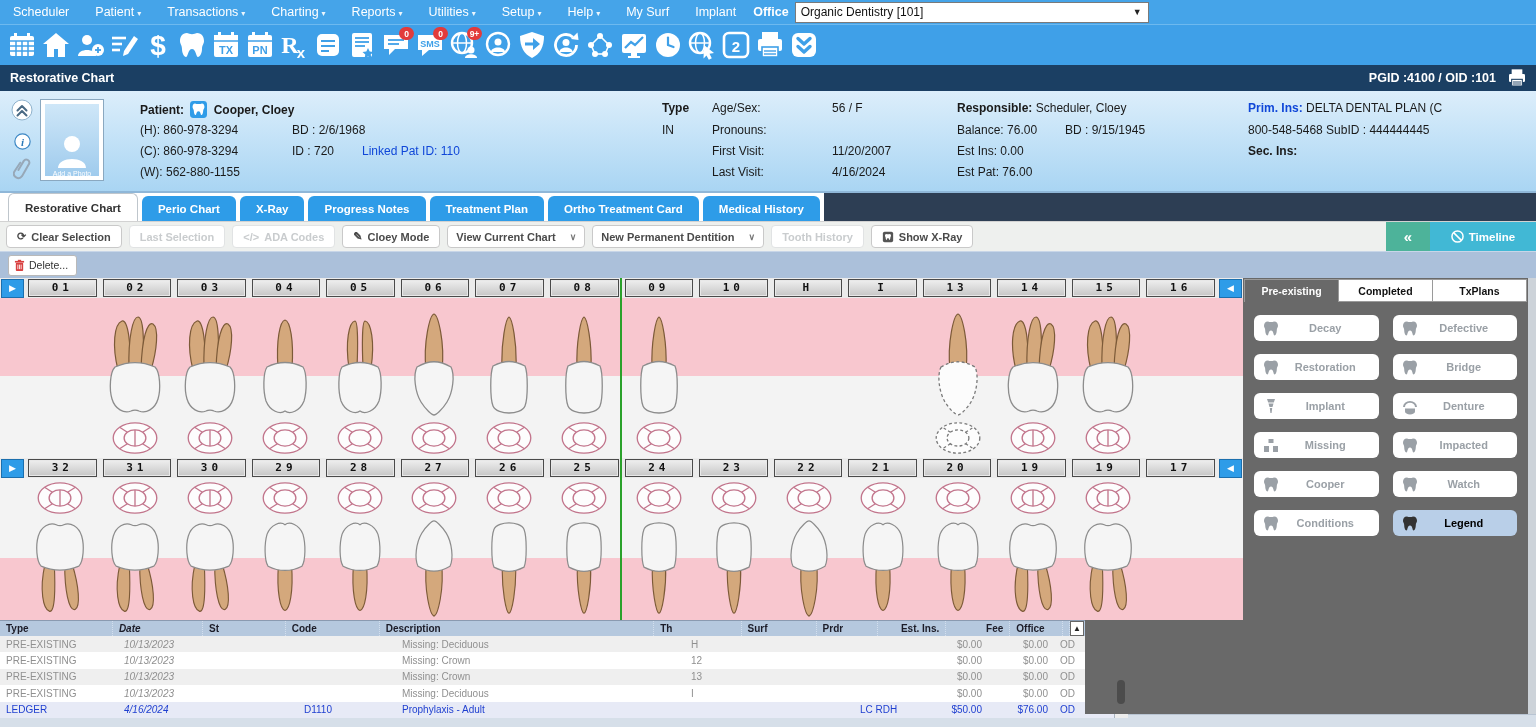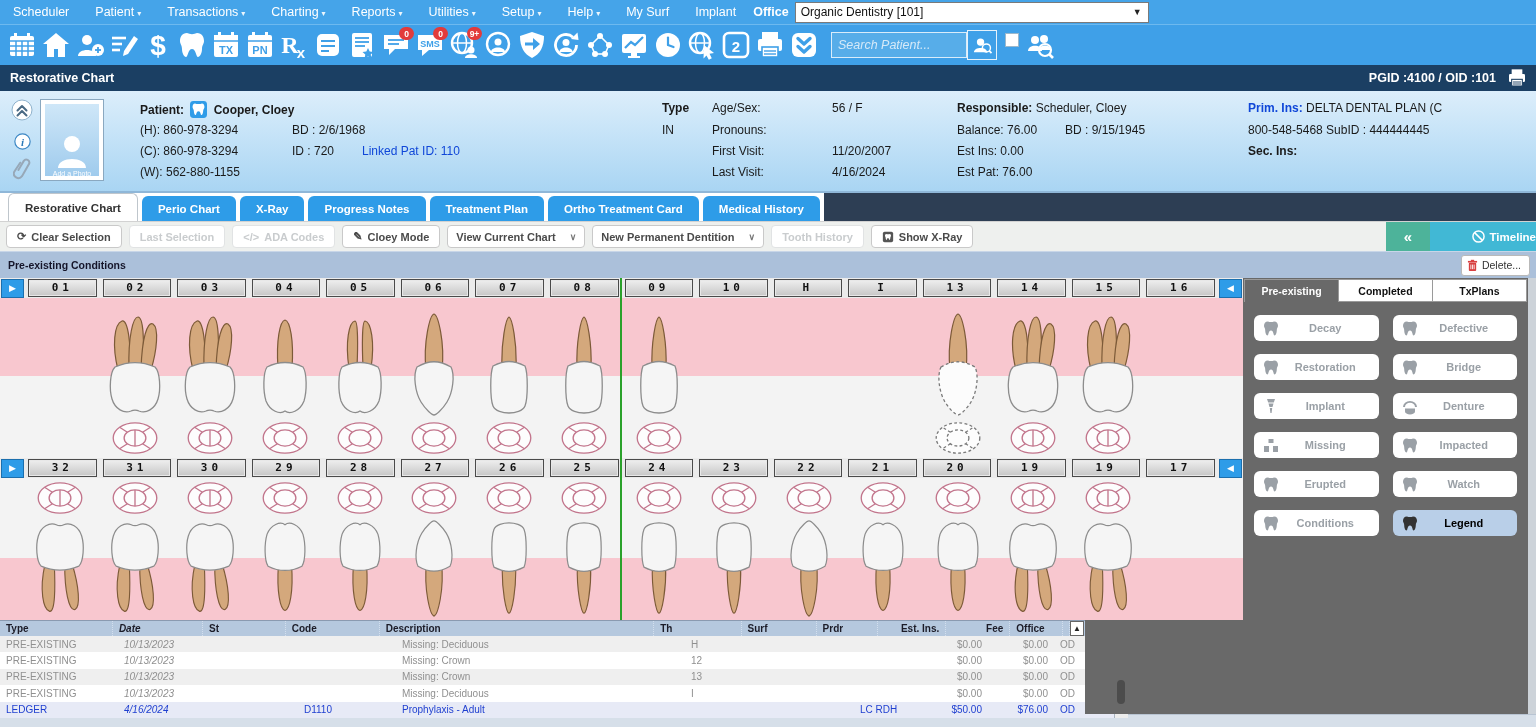--- a/index.html
+++ b/index.html
@@ -65,21 +65,21 @@
   .cbtn.disabled{color:#c9ccce;border-color:#e1e3e4;}
   .cbtn .ic{margin-right:5px;font-size:11px;}
   .csel{height:21px;background:#fff;border:1px solid #c9c9c9;border-radius:4px;display:flex;
         align-items:center;padding:0 8px;margin-right:7px;font-size:11px;font-weight:bold;
         color:#4a4a4a;cursor:pointer;white-space:nowrap;}
   .csel .scaret{margin-left:14px;font-size:9px;color:#777;}
   .ct-sp{flex:1;}
   .collapse-btn{width:44px;height:100%;background:#4db39a;color:#fff;display:flex;
                 align-items:center;justify-content:center;font-size:15px;font-weight:bold;cursor:pointer;}
   .timeline-btn{width:106px;height:100%;background:#41b8d5;color:#fff;display:flex;
-                align-items:center;justify-content:flex-end;font-size:11.5px;font-weight:bold;
+                align-items:center;justify-content:center;font-size:11.5px;font-weight:bold;
                 cursor:pointer;gap:5px;}
   
   .condbar{height:26px;background:#abc0da;display:flex;align-items:center;padding:0 6px 0 8px;
            flex:none;border-top:1px solid #c8d6e8;}
   .condbar .lbl{font-size:10.5px;font-weight:bold;color:#15152a;flex:1;}
   .del-btn{height:19px;background:#fff;border:1px solid #b9b9b9;border-radius:3px;display:flex;
            align-items:center;padding:0 8px 0 5px;font-size:10.5px;color:#333;cursor:pointer;gap:4px;}
   
   .main{flex:1;display:flex;min-height:0;}
   .chartcol{width:1243px;flex:none;display:flex;flex-direction:column;background:#ebebeb;position:relative;}
@@ -377,42 +377,20 @@
         <div class="ibtn">
           <svg width="30" height="30" viewBox="0 0 30 30">
             <rect x="3" y="3" width="24" height="24" rx="6" fill="#fff"></rect>
             <g fill="none" stroke="#3fa0e8" stroke-width="3.4" stroke-linecap="round" stroke-linejoin="round">
               <polyline points="9,8.5 15,14 21,8.5"></polyline>
               <polyline points="9,16.5 15,22 21,16.5"></polyline>
             </g>
           </svg>
         </div>
       </div>
-    <div class="search-wrap">
-      <input class="search-input" placeholder="Search Patient..." style="">
-      <div class="psearch-btn">
-        <svg width="22" height="22" viewBox="0 0 30 30">
-          <circle cx="13" cy="11" r="5" fill="#fff"></circle>
-          <path d="M4,25 C4,17 22,17 22,25 Z" fill="#fff"></path>
-          <circle cx="21" cy="19" r="5.5" fill="none" stroke="#fff" stroke-width="2"></circle>
-          <line x1="25" y1="23" x2="28" y2="26" stroke="#fff" stroke-width="2.4"></line>
-        </svg>
-      </div>
-      <div class="mini-check"></div>
-      <div>
-        <svg width="30" height="30" viewBox="0 0 30 30">
-          <circle cx="10" cy="10" r="4" fill="#fff"></circle>
-          <circle cx="19" cy="9" r="4" fill="#fff"></circle>
-          <path d="M3,21 C3,14 17,14 17,21 Z" fill="#fff"></path>
-          <path d="M14,20 C14,14 26,14 26,20 Z" fill="#fff"></path>
-          <circle cx="20" cy="20" r="6" fill="none" stroke="#fff" stroke-width="2.2"></circle>
-          <line x1="24.5" y1="24.5" x2="28" y2="28" stroke="#fff" stroke-width="2.6"></line>
-        </svg>
-      </div>
-    </div>
   </div>
 
   <div class="titlebar">
     <span>Restorative Chart</span>
     <span class="sp"></span>
     <span class="ids">PGID :4100 / OID :101</span>
     <span>
       <svg width="22" height="20" viewBox="0 0 30 30">
         <rect x="7" y="2" width="16" height="7" fill="#fff"></rect>
         <rect x="3" y="9" width="24" height="12" rx="2" fill="#fff"></rect>
@@ -553,21 +531,20 @@
     <div class="timeline-btn">
       <svg width="13" height="13" viewBox="0 0 14 14">
         <circle cx="7" cy="7" r="6" fill="none" stroke="#fff" stroke-width="1.6"></circle>
         <line x1="2.8" y1="2.8" x2="11.2" y2="11.2" stroke="#fff" stroke-width="1.6"></line>
       </svg>
       <span>Timeline</span>
     </div>
   </div>
 
   <div class="condbar">
-    <span class="lbl">Pre-existing Conditions</span>
     <div class="del-btn">
       <svg width="11" height="13" viewBox="0 0 12 14">
         <rect x="2" y="4" width="8" height="9" rx="1" fill="#d84040"></rect>
         <rect x="1" y="2" width="10" height="1.8" fill="#d84040"></rect>
         <rect x="4.2" y="0.8" width="3.6" height="1.6" fill="#d84040"></rect>
         <g stroke="#fff" stroke-width="0.9">
             <line x1="4.2" y1="6" x2="4.2" y2="11"></line>
             <line x1="6" y1="6" x2="6" y2="11"></line>
             <line x1="7.8" y1="6" x2="7.8" y2="11"></line>
           </g>
@@ -1368,21 +1345,21 @@
           <div class="sb-btn">
             <svg width="18" height="17" viewBox="0 0 18 17">
               <path d="M6,1.5 C3.2,1.5 2,3.6 2,5.8 C2,7.6 3.2,8 3.2,10 C3.2,12.6 4.2,15.5 5.4,15.5 C6.9,15.5 6.2,10.6 9,10.6 C11.8,10.6 11.1,15.5 12.6,15.5 C13.8,15.5 14.8,12.6 14.8,10 C14.8,8 16,7.6 16,5.8 C16,3.6 14.8,1.5 12,1.5 C10.4,2.2 7.6,2.2 6,1.5 Z" fill="#9aa0a6"></path>
             </svg>
             <span class="sb-lab">Impacted</span>
           </div>
           <div class="sb-btn">
             <svg width="18" height="17" viewBox="0 0 18 17">
               <path d="M6,1.5 C3.2,1.5 2,3.6 2,5.8 C2,7.6 3.2,8 3.2,10 C3.2,12.6 4.2,15.5 5.4,15.5 C6.9,15.5 6.2,10.6 9,10.6 C11.8,10.6 11.1,15.5 12.6,15.5 C13.8,15.5 14.8,12.6 14.8,10 C14.8,8 16,7.6 16,5.8 C16,3.6 14.8,1.5 12,1.5 C10.4,2.2 7.6,2.2 6,1.5 Z" fill="#9aa0a6"></path>
             </svg>
-            <span class="sb-lab">Erupted</span>
+            <span class="sb-lab">Cooper</span>
           </div>
           <div class="sb-btn">
             <svg width="18" height="17" viewBox="0 0 18 17">
               <path d="M6,1.5 C3.2,1.5 2,3.6 2,5.8 C2,7.6 3.2,8 3.2,10 C3.2,12.6 4.2,15.5 5.4,15.5 C6.9,15.5 6.2,10.6 9,10.6 C11.8,10.6 11.1,15.5 12.6,15.5 C13.8,15.5 14.8,12.6 14.8,10 C14.8,8 16,7.6 16,5.8 C16,3.6 14.8,1.5 12,1.5 C10.4,2.2 7.6,2.2 6,1.5 Z" fill="#9aa0a6"></path>
             </svg>
             <span class="sb-lab">Watch</span>
           </div>
           <div class="sb-btn">
             <svg width="18" height="17" viewBox="0 0 18 17">
               <path d="M6,1.5 C3.2,1.5 2,3.6 2,5.8 C2,7.6 3.2,8 3.2,10 C3.2,12.6 4.2,15.5 5.4,15.5 C6.9,15.5 6.2,10.6 9,10.6 C11.8,10.6 11.1,15.5 12.6,15.5 C13.8,15.5 14.8,12.6 14.8,10 C14.8,8 16,7.6 16,5.8 C16,3.6 14.8,1.5 12,1.5 C10.4,2.2 7.6,2.2 6,1.5 Z" fill="#9aa0a6"></path>

